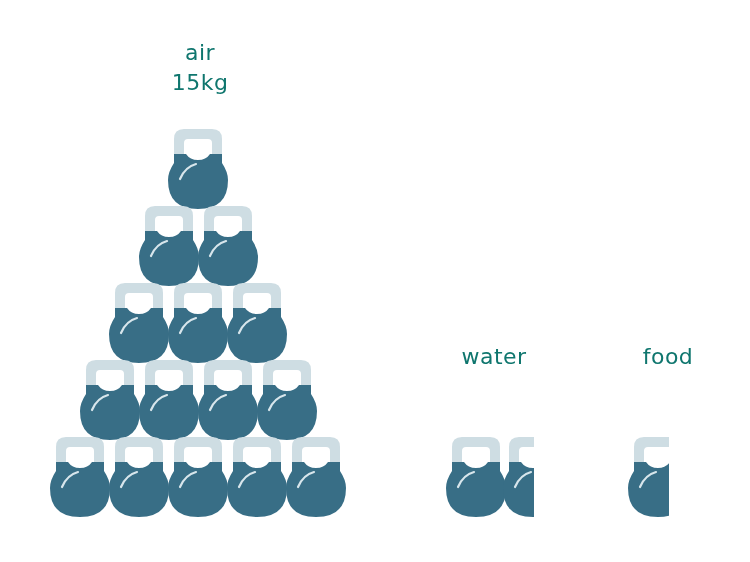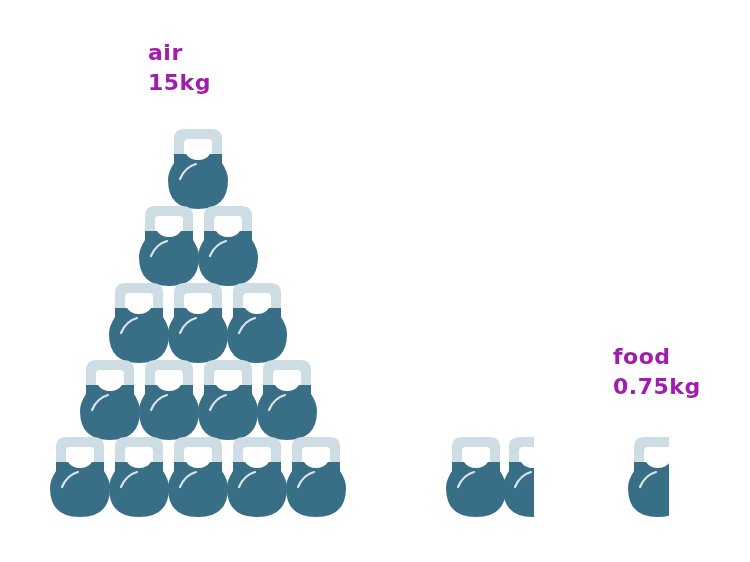--- a/index.html
+++ b/index.html
@@ -1,19 +1,19 @@
 <!DOCTYPE html>
 <html><head>
   <meta charset="utf-8">
   <style>
     html, body { margin: 0; padding: 0; background: #ffffff; }
     body { width: 750px; height: 562px; position: relative; overflow: hidden;
            font-family: "DejaVu Sans", sans-serif; }
-    .label { position: absolute; text-align: left; color: #a21caf;
-             font-size: 22px; font-weight: bold; line-height: 30px; letter-spacing: 0.5px; }
+    .label { position: absolute; text-align: center; color: #0f766e;
+             font-size: 22px; font-weight: normal; line-height: 30px; letter-spacing: 0.5px; }
     .label div { white-space: nowrap; }
     .kb { position: absolute; width: 60px; height: 82px; overflow: hidden; }
     .kb svg { display: block; }
   </style>
 </head>
 <body>
 
 <svg width="0" height="0" style="position:absolute">
   <defs>
     <symbol id="kettlebell" viewBox="0 0 60 82">
@@ -109,37 +109,37 @@
       </svg>
     </div>
   <div class="kb" style="left:286px; top:435px;">
       <svg width="60" height="82">
         <use href="#kettlebell"></use>
       </svg>
     </div>
 </div>
 
 <div class="label" style="left:440px; top:342px; width:108px;">
+  <div>water</div>
 </div>
 <div>
   <div class="kb" style="left:446px; top:435px;">
       <svg width="60" height="82">
         <use href="#kettlebell"></use>
       </svg>
     </div>
   <div class="kb" style="left:503px; top:435px; width:31px;">
       <svg width="60" height="82">
         <use href="#kettlebell"></use>
       </svg>
     </div>
 </div>
 
 <div class="label" style="left:613px; top:342px; width:110px;">
   <div>food</div>
-  <div>0.75kg</div>
 </div>
 <div>
   <div class="kb" style="left:628px; top:435px; width:41px;">
       <svg width="60" height="82">
         <use href="#kettlebell"></use>
       </svg>
     </div>
 </div>
 
 </body></html>

